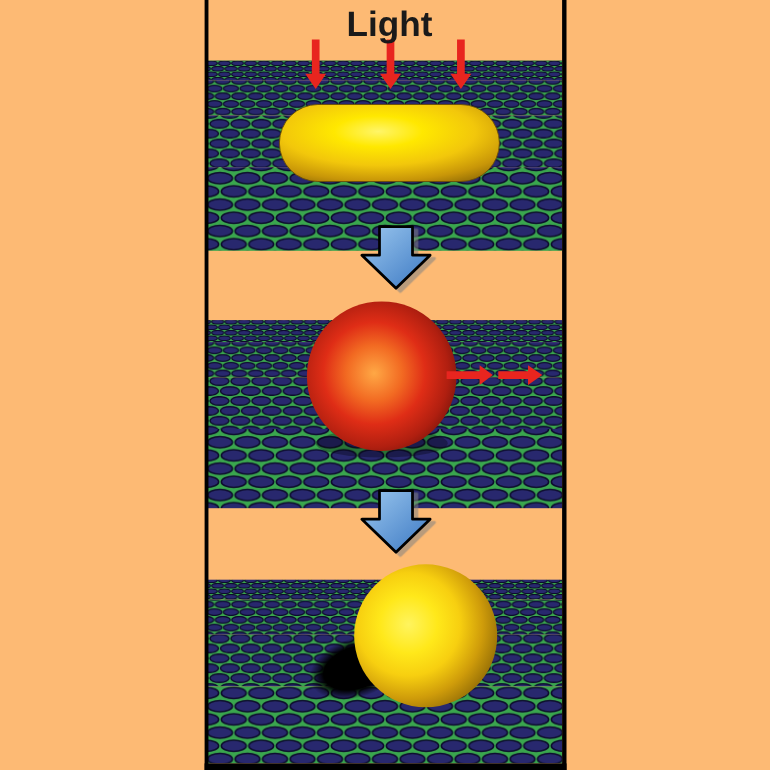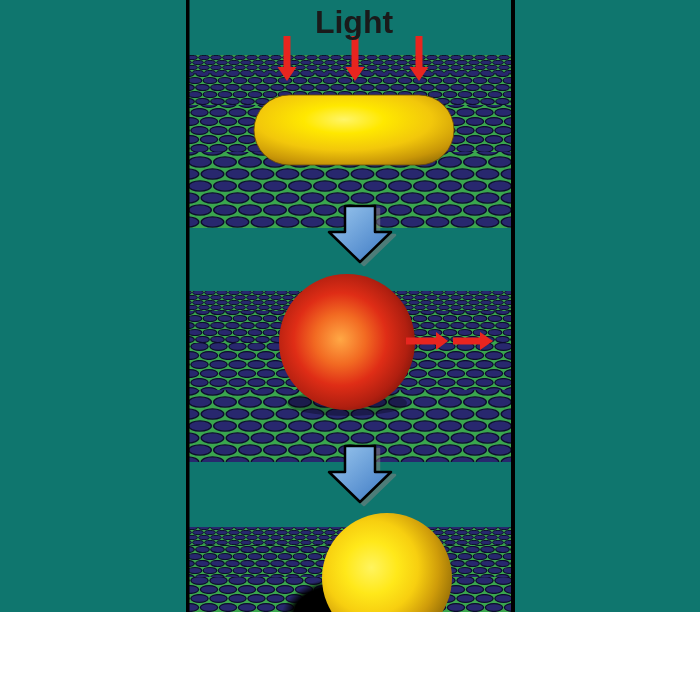--- a/index.html
+++ b/index.html
@@ -1,19 +1,19 @@
 <!DOCTYPE html>
 <html><head>
 <meta charset="utf-8">
 <style>
   html,body{margin:0;padding:0;background:#ffffff;}
   .stage{
     position:relative;
-    width:700px;height:612px;
-    background:#0f766e;
+    width:700px;height:700px;
+    background:#fdba74;
     overflow:hidden;
     font-family:"Liberation Sans", sans-serif;
   }
   svg{display:block;}
   .light-text{
     font-family:"Liberation Sans", sans-serif;
     font-weight:bold;
     font-size:32px;
     fill:#1a1a1a;
   }

